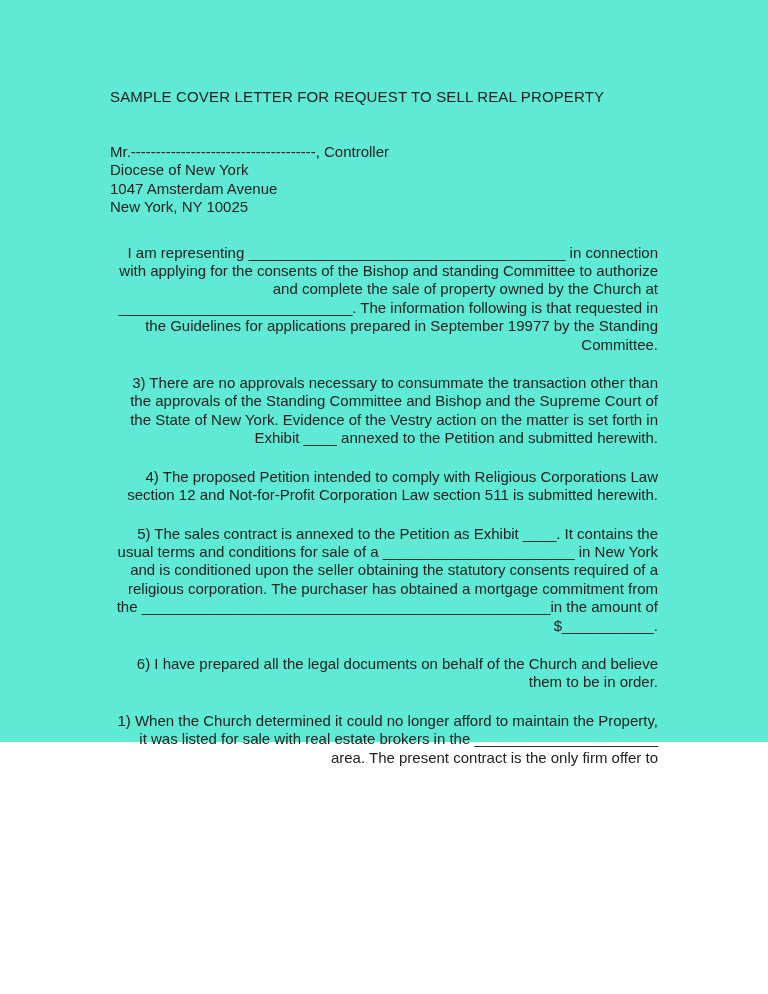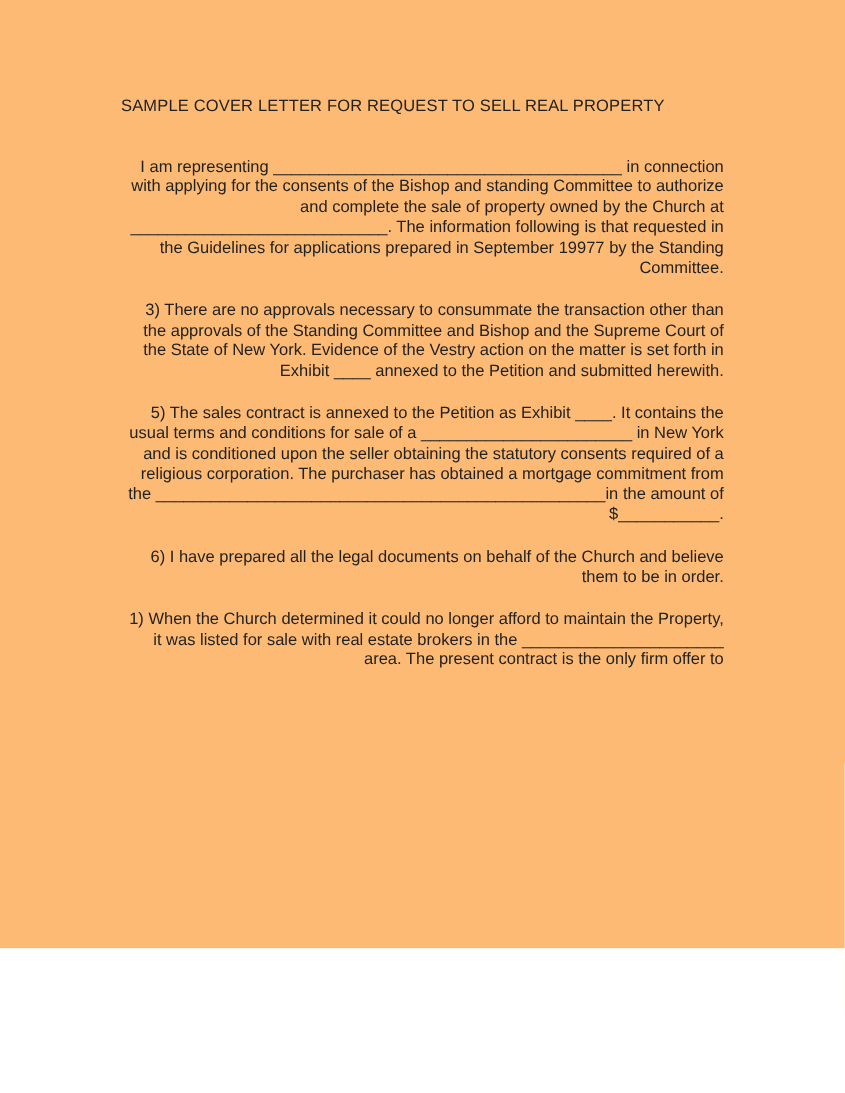--- a/index.html
+++ b/index.html
@@ -11,22 +11,22 @@
   body {
     width: 768px;
     height: 994px;
     font-family: "Liberation Sans", sans-serif;
     color: #222222;
     overflow: hidden;
   }
   .page {
     position: relative;
     width: 768px;
-    height: 862px;
-    background: #fdba74;
+    height: 742px;
+    background: #5eead4;
   }
   .content {
     position: absolute;
     left: 110px;
     top: 88px;
     width: 548px;
   }
   .doc-title {
     font-size: 15px;
     line-height: 18px;
@@ -61,28 +61,35 @@
   }
 </style>
 </head>
 <body>
 
 <div class="page">
   <div class="content">
 
     <h1 class="doc-title">SAMPLE COVER LETTER FOR REQUEST TO SELL REAL PROPERTY</h1>
 
+    <div class="addr-block">
+      <div class="addr-line">Mr.-------------------------------------, Controller</div>
+      <div class="addr-line">Diocese of New York</div>
+      <div class="addr-line">1047 Amsterdam Avenue</div>
+      <div class="addr-line">New York, NY 10025</div>
+    </div>
 
 
     <p class="para"> I am representing ______________________________________ in connection with applying for the consents of the Bishop and standing Committee to authorize and complete the sale of property owned by the Church at ____________________________. The information following is that requested in the Guidelines for applications prepared in September 19977 by the Standing Committee.</p>
 
 
 
     <p class="para">3) There are no approvals necessary to consummate the transaction other than the approvals of the Standing Committee and Bishop and the Supreme Court of the State of New York. Evidence of the Vestry action on the matter is set forth in Exhibit ____ annexed to the Petition and submitted herewith.</p>
 
+    <p class="para">4) The proposed Petition intended to comply with Religious Corporations Law section 12 and Not-for-Profit Corporation Law section 511 is submitted herewith.</p>
 
     <p class="para">5) The sales contract is annexed to the Petition as Exhibit ____. It contains the usual terms and conditions for sale of a _______________________ in New York and is conditioned upon the seller obtaining the statutory consents required of a religious corporation. The purchaser has obtained a mortgage commitment from the _________________________________________________in the amount of $___________.</p>
 
     <p class="para">6) I have prepared all the legal documents on behalf of the Church and believe them to be in order.</p>
 
     <p class="para">1) When the Church determined it could no longer afford to maintain the Property, it was listed for sale with real estate brokers in the ______________________ area. The present contract is the only firm offer to</p>
 
   </div>
 </div>
 

